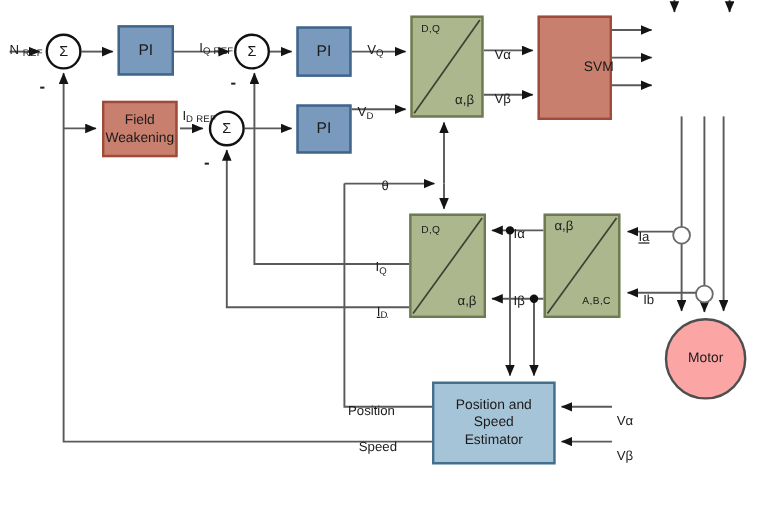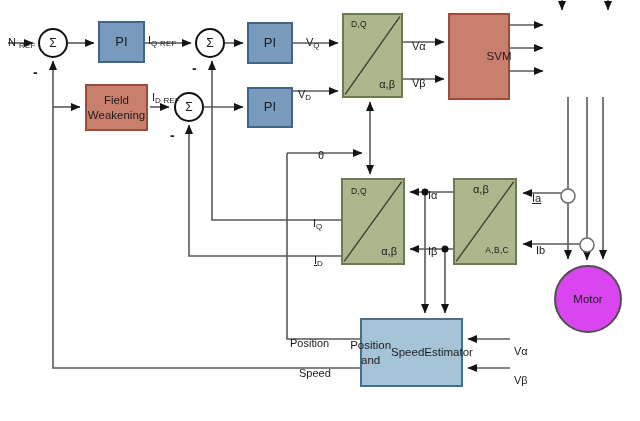--- a/index.html
+++ b/index.html
@@ -17,29 +17,29 @@
   #wires{position:absolute;left:0;top:0;z-index:1;}
   .c{stroke:var(--line);stroke-width:1.6;fill:none;}
   .dot{fill:#111;stroke:none;}
   .sensor{fill:#fff;stroke:#6a6a6a;stroke-width:1.5;}
   .block{position:absolute;z-index:2;display:flex;align-items:center;justify-content:center;
     text-align:center;box-sizing:border-box;font-size:11.5px;line-height:1.25;}
   .pi{background:var(--pi-fill);border:2px solid var(--pi-border);font-size:13px;align-items:center;}
   .red{background:var(--red-fill);border:2px solid var(--red-border);}
   .green{background:var(--green-fill);border:2px solid var(--green-border);}
   .plain{background:#fff;border:1.5px solid #7c7c7c;}
-  .est{background:var(--estimator-fill);border:2px solid var(--estimator-border);flex-direction:row;}
+  .est{background:var(--estimator-fill);border:2px solid var(--estimator-border);flex-direction:column;}
   .sum{position:absolute;z-index:2;width:30px;height:30px;border-radius:50%;background:#fff;
     border:2px solid #111;box-sizing:border-box;display:flex;align-items:center;justify-content:center;
     font-size:12px;}
-  .motor{border-radius:50%;border:2.5px solid #4e4e4e;background:#d946ef;}
+  .motor{border-radius:50%;border:2.5px solid #4e4e4e;background:#fca5a5;}
   .diag{position:absolute;left:0;top:0;width:100%;height:100%;}
   .diag line{stroke:#3c4036;stroke-width:1.4;}
   .corner{position:absolute;font-size:8.5px;letter-spacing:.3px;}
-  .corner.gk{font-size:11px;letter-spacing:0;margin-left:11px;}
+  .corner.gk{font-size:11px;letter-spacing:0;}
   .lbl{position:absolute;z-index:3;font-size:11px;white-space:nowrap;margin-top:15px;}
   .lbl sub, .lbl .sb{font-size:8px;vertical-align:-2px;letter-spacing:.2px;}
   .minus{position:absolute;z-index:3;font-size:14px;font-weight:bold;color:#222;}
 </style>
 </head>
 <body>
 
 <div id="canvas">
 
   <svg id="wires" width="640" height="421">
@@ -146,21 +146,21 @@
       <span>Motor</span>
     </div>
 
   <div class="block est" style="left:360px;top:318px;width:103px;height:69px;">
     <div>Position and</div>
     <div>Speed</div>
     <div>Estimator</div>
   </div>
 
   <span class="lbl" style="left:8px;top:21px;"><span>N</span> <span class="sb">REF</span></span>
-  <span class="lbl" style="left:148px;top:19px;"><span>I</span><span class="sb">Q REF</span></span>
+  <span class="lbl" style="left:166px;top:19px;"><span>I</span><span class="sb">Q REF</span></span>
   <span class="lbl" style="left:152px;top:76px;"><span>I</span><span class="sb">D REF</span></span>
   <span class="lbl" style="left:306px;top:21px;"><span>V</span><span class="sb">Q</span></span>
   <span class="lbl" style="left:298px;top:73px;"><span>V</span><span class="sb">D</span></span>
   <span class="lbl" style="left:412px;top:25px;">Vα</span>
   <span class="lbl" style="left:412px;top:62px;">Vβ</span>
   <span class="lbl" style="left:318px;top:134px;">θ</span>
   <span class="lbl" style="left:313px;top:202px;"><span>I</span><span class="sb">Q</span></span>
   <span class="lbl" style="left:314px;top:239px;text-decoration:underline;"><span>I</span><span class="sb">D</span></span>
   <span class="lbl" style="left:428px;top:174px;">Iα</span>
   <span class="lbl" style="left:428px;top:230px;">Iβ</span>

